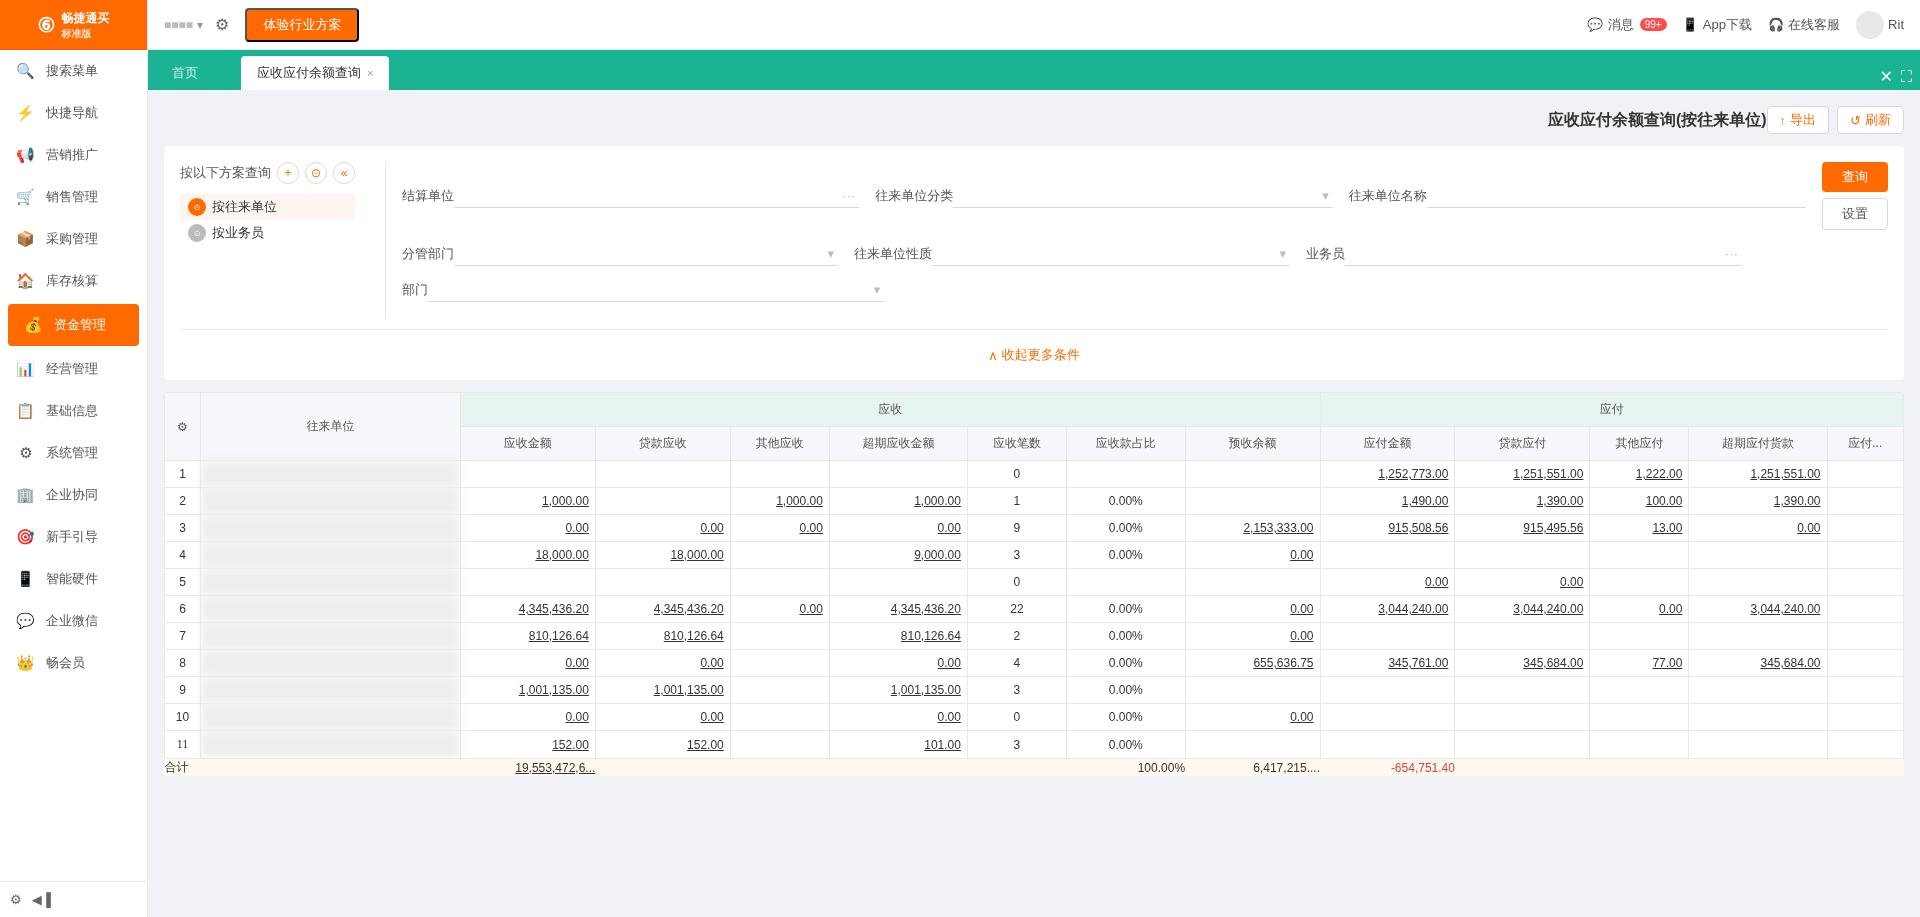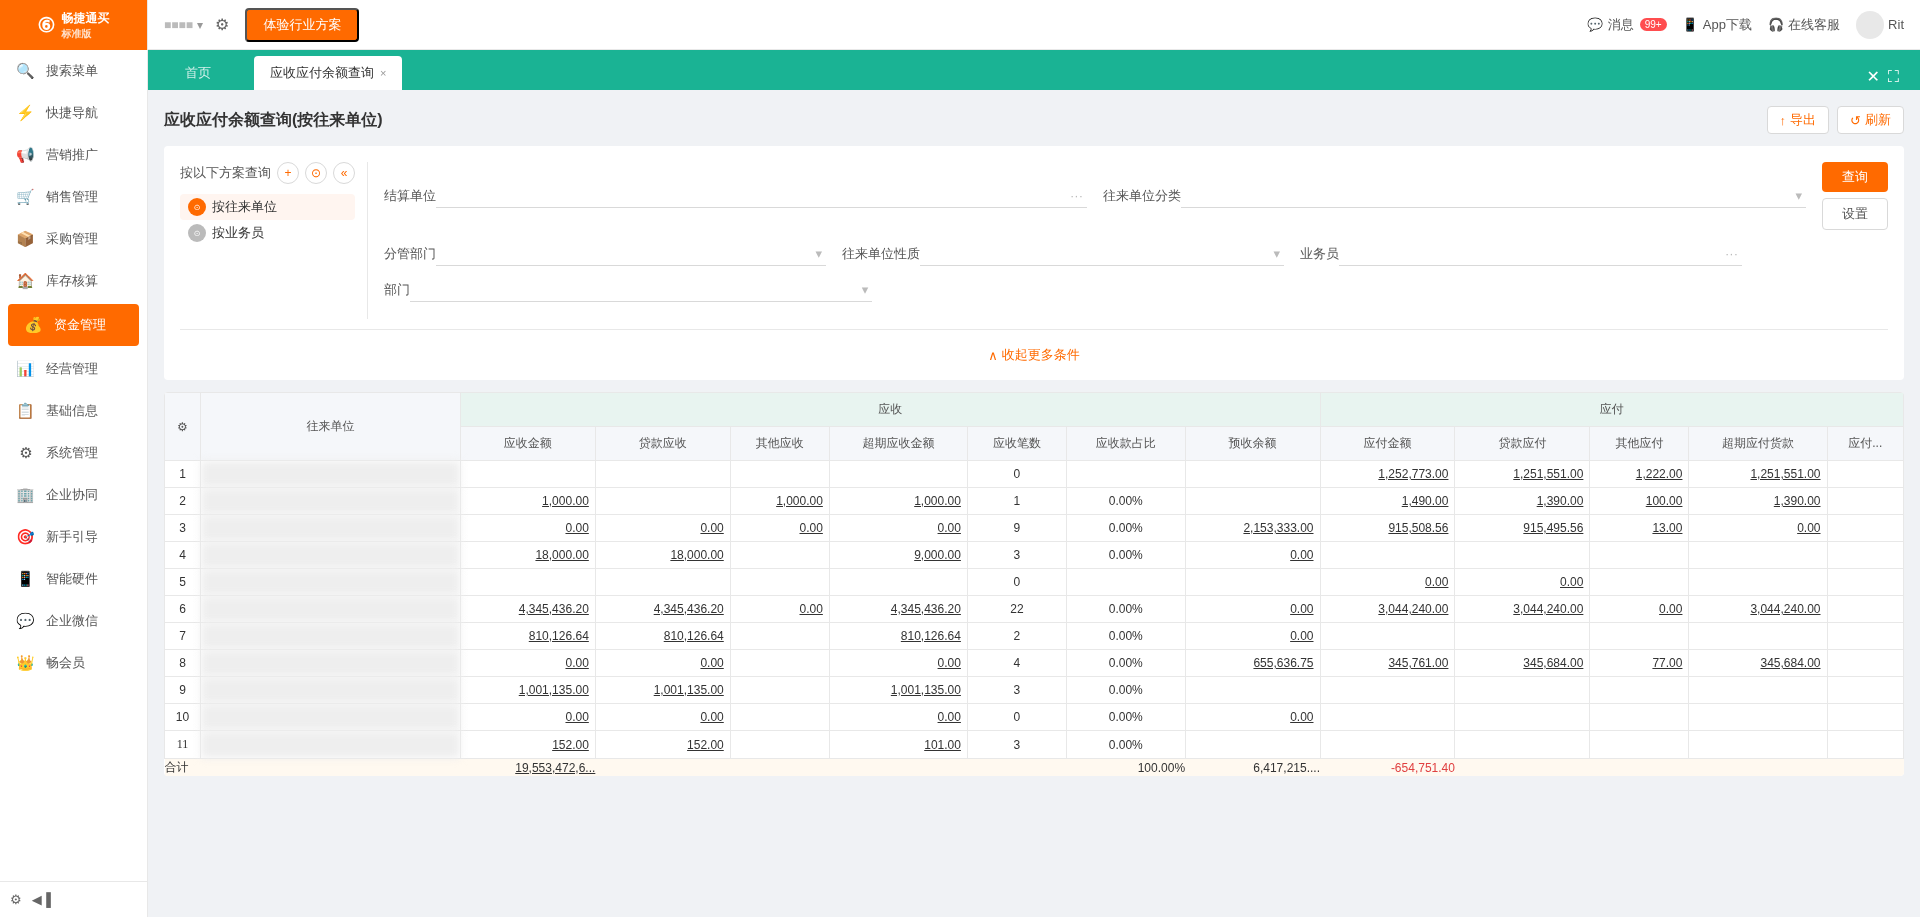--- a/index.html
+++ b/index.html
@@ -43,38 +43,38 @@
     .topbar-right-item { display: flex; align-items: center; gap: 4px; color: #555; cursor: pointer; font-size: 13px; }
     .badge {
       background: #ff4d4f; color: #fff; border-radius: 10px; font-size: 10px;
       padding: 1px 5px; min-width: 18px; text-align: center; margin-left: 2px;
     }
     .user-avatar { width: 28px; height: 28px; background: #e8e8e8; border-radius: 50%; }
 
     
     .tabbar {
       position: fixed; left: 148px; top: 50px; right: 0; height: 40px;
-      background: #1ab394; display: flex; align-items: flex-end; z-index: 98; padding: 0 21px;
+      background: #1ab394; display: flex; align-items: flex-end; z-index: 98; padding: 0 8px;
     }
     .tab {
       padding: 8px 16px; cursor: pointer; color: rgba(255,255,255,0.8);
       font-size: 13px; display: flex; align-items: center; gap: 6px;
     }
     .tab.active {
       background: #fff; color: #333; border-radius: 4px 4px 0 0; margin-bottom: 0; margin-left: 27px;
     }
     .tab-close { font-size: 11px; color: #999; cursor: pointer; }
     .tabbar-actions { margin-left: auto; display: flex; align-items: center; gap: 8px; color: #fff; padding-bottom: 4px; }
 
     
     .main {
       margin-left: 148px; margin-top: 90px; padding: 16px; background: #f0f2f5; min-height: calc(100vh - 90px);
     }
 
-    .page-title { font-size: 16px; font-weight: bold; color: #333; margin-bottom: 12px; display: flex; align-items: center; justify-content: space-between; }
+    .page-title { font-size: 16px; font-weight: bold; color: #333; margin-bottom: 12px; display: flex; align-items: center; justify-content: flex-end; }
     .page-actions { display: flex; gap: 8px; }
     .btn-export { background: #fff; border: 1px solid #d9d9d9; color: #ff6a00; padding: 4px 12px; border-radius: 4px; cursor: pointer; font-size: 13px; display: flex; align-items: center; gap: 4px; }
     .btn-refresh { background: #fff; border: 1px solid #d9d9d9; color: #ff6a00; padding: 4px 12px; border-radius: 4px; cursor: pointer; font-size: 13px; display: flex; align-items: center; gap: 4px; }
 
     
     .filter-area {
       background: #fff; border-radius: 4px; padding: 16px; margin-bottom: 12px;
     }
     .filter-row { display: flex; align-items: center; gap: 16px; margin-bottom: 12px; }
     .filter-btn { width: 22px; height: 22px; border: 1px solid #d9d9d9; border-radius: 50%; display: flex; align-items: center; justify-content: center; cursor: pointer; font-size: 12px; color: #ff6a00; }
@@ -242,21 +242,21 @@
       <button class="btn-refresh">
         <span>↺</span>
         <span>刷新</span>
       </button>
     </div>
   </div>
 
   <div class="filter-area">
     <div style="display:flex; gap:16px;">
 
-      <div style="min-width:160px; border-right:1px solid #e8e8e8; padding-right:12px;">
+      <div style="min-width:160px; border-right:1px solid #e8e8e8; padding-right:30px;">
         <div style="display:flex; align-items:center; gap:6px; margin-bottom:10px;">
           <span style="font-size:13px;color:#555;">按以下方案查询</span>
           <div class="filter-btn">+</div>
           <div class="filter-btn">⊙</div>
           <div class="filter-btn">«</div>
         </div>
         <div class="scheme-item active">
           <div class="scheme-icon" style="font-size:8px;">⊙</div>
           <span>按往来单位</span>
         </div>
@@ -272,20 +272,24 @@
             <label>结算单位</label>
             <div style="flex:1; border-bottom:1px solid #d9d9d9; padding:4px; display:flex; justify-content:flex-end;">
               <span style="color:#bbb; cursor:pointer;">···</span>
             </div>
           </div>
           <div class="filter-field" style="flex:1;">
             <label>往来单位分类</label>
             <div style="flex:1; border-bottom:1px solid #d9d9d9; padding:4px; display:flex; justify-content:flex-end; align-items:center;">
               <span style="color:#bbb; cursor:pointer;">▾</span>
             </div>
+          </div>
+          <div class="filter-field" style="flex:1;">
+            <label>往来单位名称</label>
+            <input class="filter-input" type="text" style="">
           </div>
           <div class="filter-actions">
             <button class="btn-query">查询</button>
             <button class="btn-setting">设置</button>
           </div>
         </div>
         <div class="filter-row">
           <div class="filter-field" style="flex:1;">
             <label>分管部门</label>
             <div style="flex:1; border-bottom:1px solid #d9d9d9; padding:4px; display:flex; justify-content:flex-end; align-items:center;">

